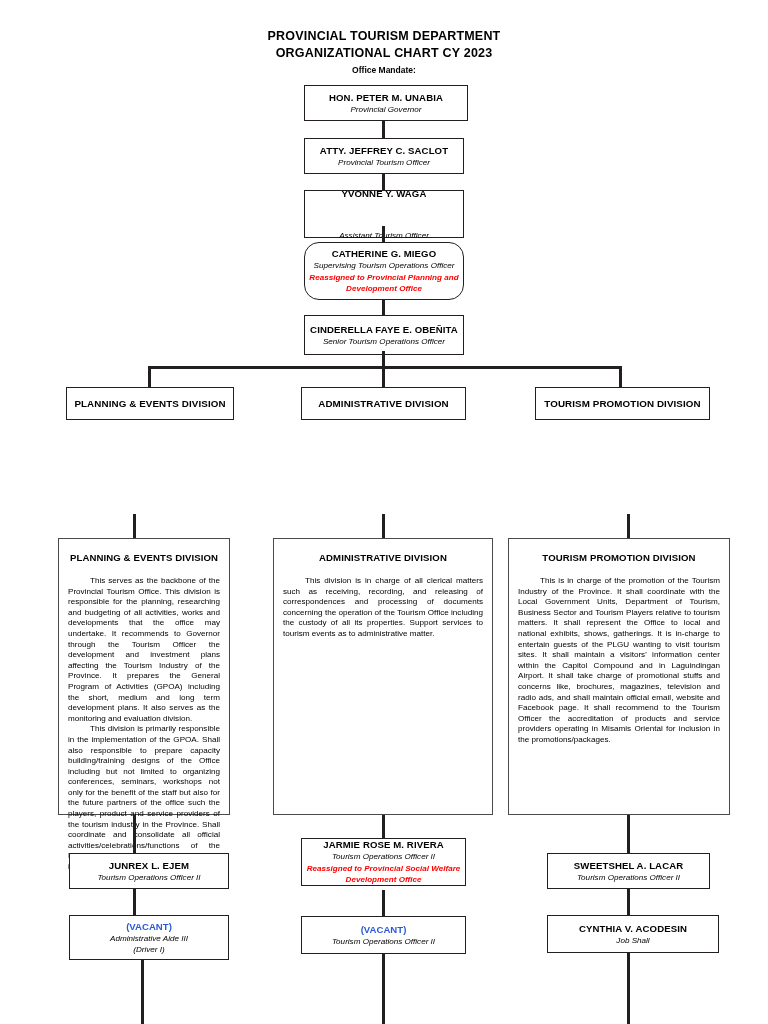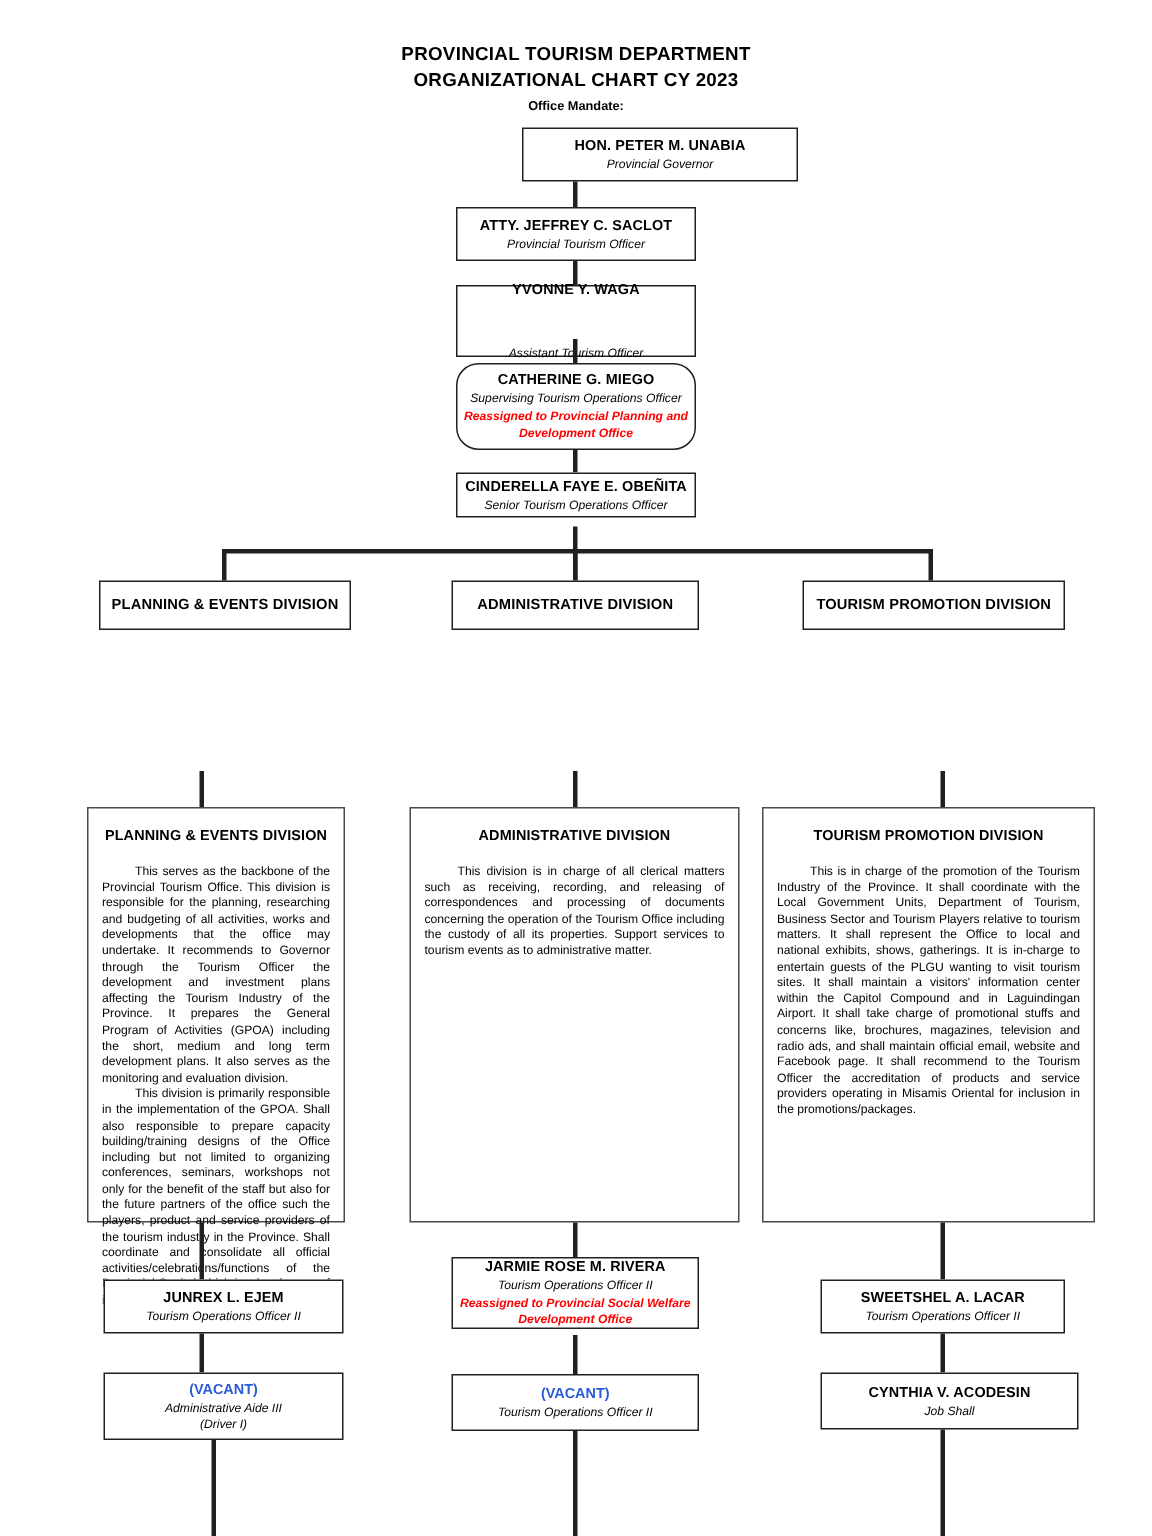--- a/index.html
+++ b/index.html
@@ -121,21 +121,21 @@
 </style>
 </head>
 <body>
 
 <div id="doc-header">
   <div class="hdr-line1">PROVINCIAL TOURISM DEPARTMENT</div>
   <div class="hdr-line2">ORGANIZATIONAL CHART CY 2023</div>
   <div class="hdr-mandate">Office Mandate:</div>
 </div>
 
-<div class="node" style="left:304px; top:85px; width:184px; height:36px;margin-left:44px;">
+<div class="node" style="left:304px; top:85px; width:164px; height:36px;">
   <div class="nm">HON. PETER M. UNABIA</div>
   <div class="ttl">Provincial Governor</div>
 </div>
 <div class="vline" style="left:382px; top:121px; height:17px;"></div>
 
 <div class="node" style="left:304px; top:138px; width:160px; height:36px;">
   <div class="nm">ATTY. JEFFREY C. SACLOT</div>
   <div class="ttl">Provincial Tourism Officer</div>
 </div>
 <div class="vline" style="left:382px; top:174px; height:16px;"></div>
@@ -146,21 +146,21 @@
 </div>
 <div class="vline" style="left:382px; top:226px; height:16px;"></div>
 
 <div class="node" style="left:304px; top:242px; width:160px; height:58px;border-radius:15px;">
   <div class="nm">CATHERINE G. MIEGO</div>
   <div class="ttl">Supervising Tourism Operations Officer</div>
   <div class="note">Reassigned to Provincial Planning and Development Office</div>
 </div>
 <div class="vline" style="left:382px; top:300px; height:15px;"></div>
 
-<div class="node" style="left:304px; top:315px; width:160px; height:30px;">
+<div class="node" style="left:304px; top:315px; width:160px; height:40px;">
   <div class="nm">CINDERELLA FAYE E. OBEÑITA</div>
   <div class="ttl">Senior Tourism Operations Officer</div>
 </div>
 
 <div class="vline" style="left:382px; top:351px; height:37px;"></div>
 <div class="hline" style="left:148px; top:366px; width:474px;"></div>
 <div class="vline" style="left:148px; top:366px; height:22px;"></div>
 <div class="vline" style="left:382px; top:366px; height:22px;"></div>
 <div class="vline" style="left:619px; top:366px; height:22px;"></div>
 

